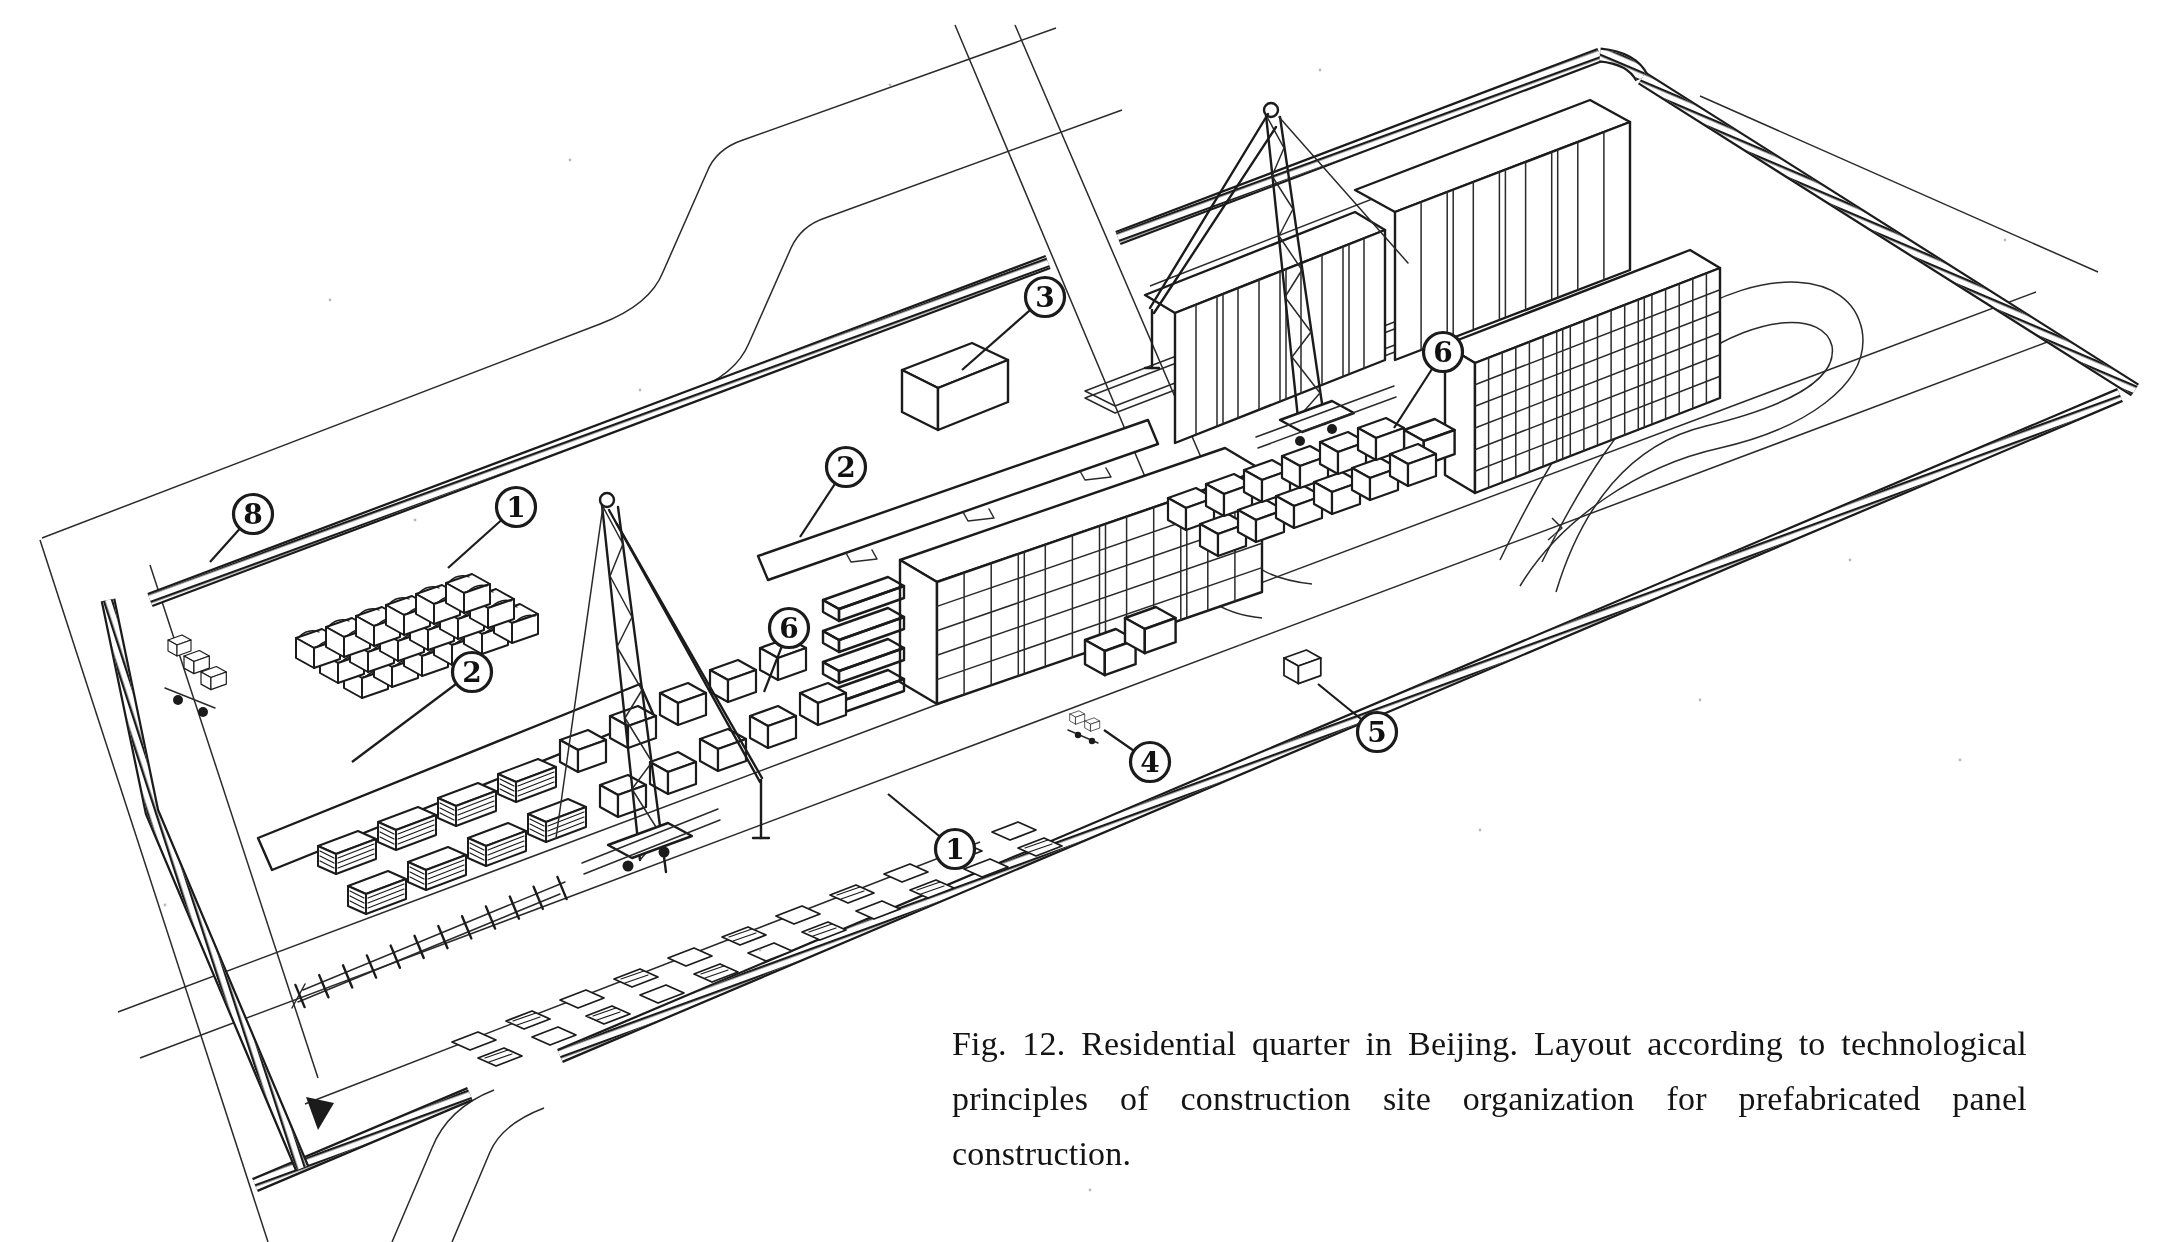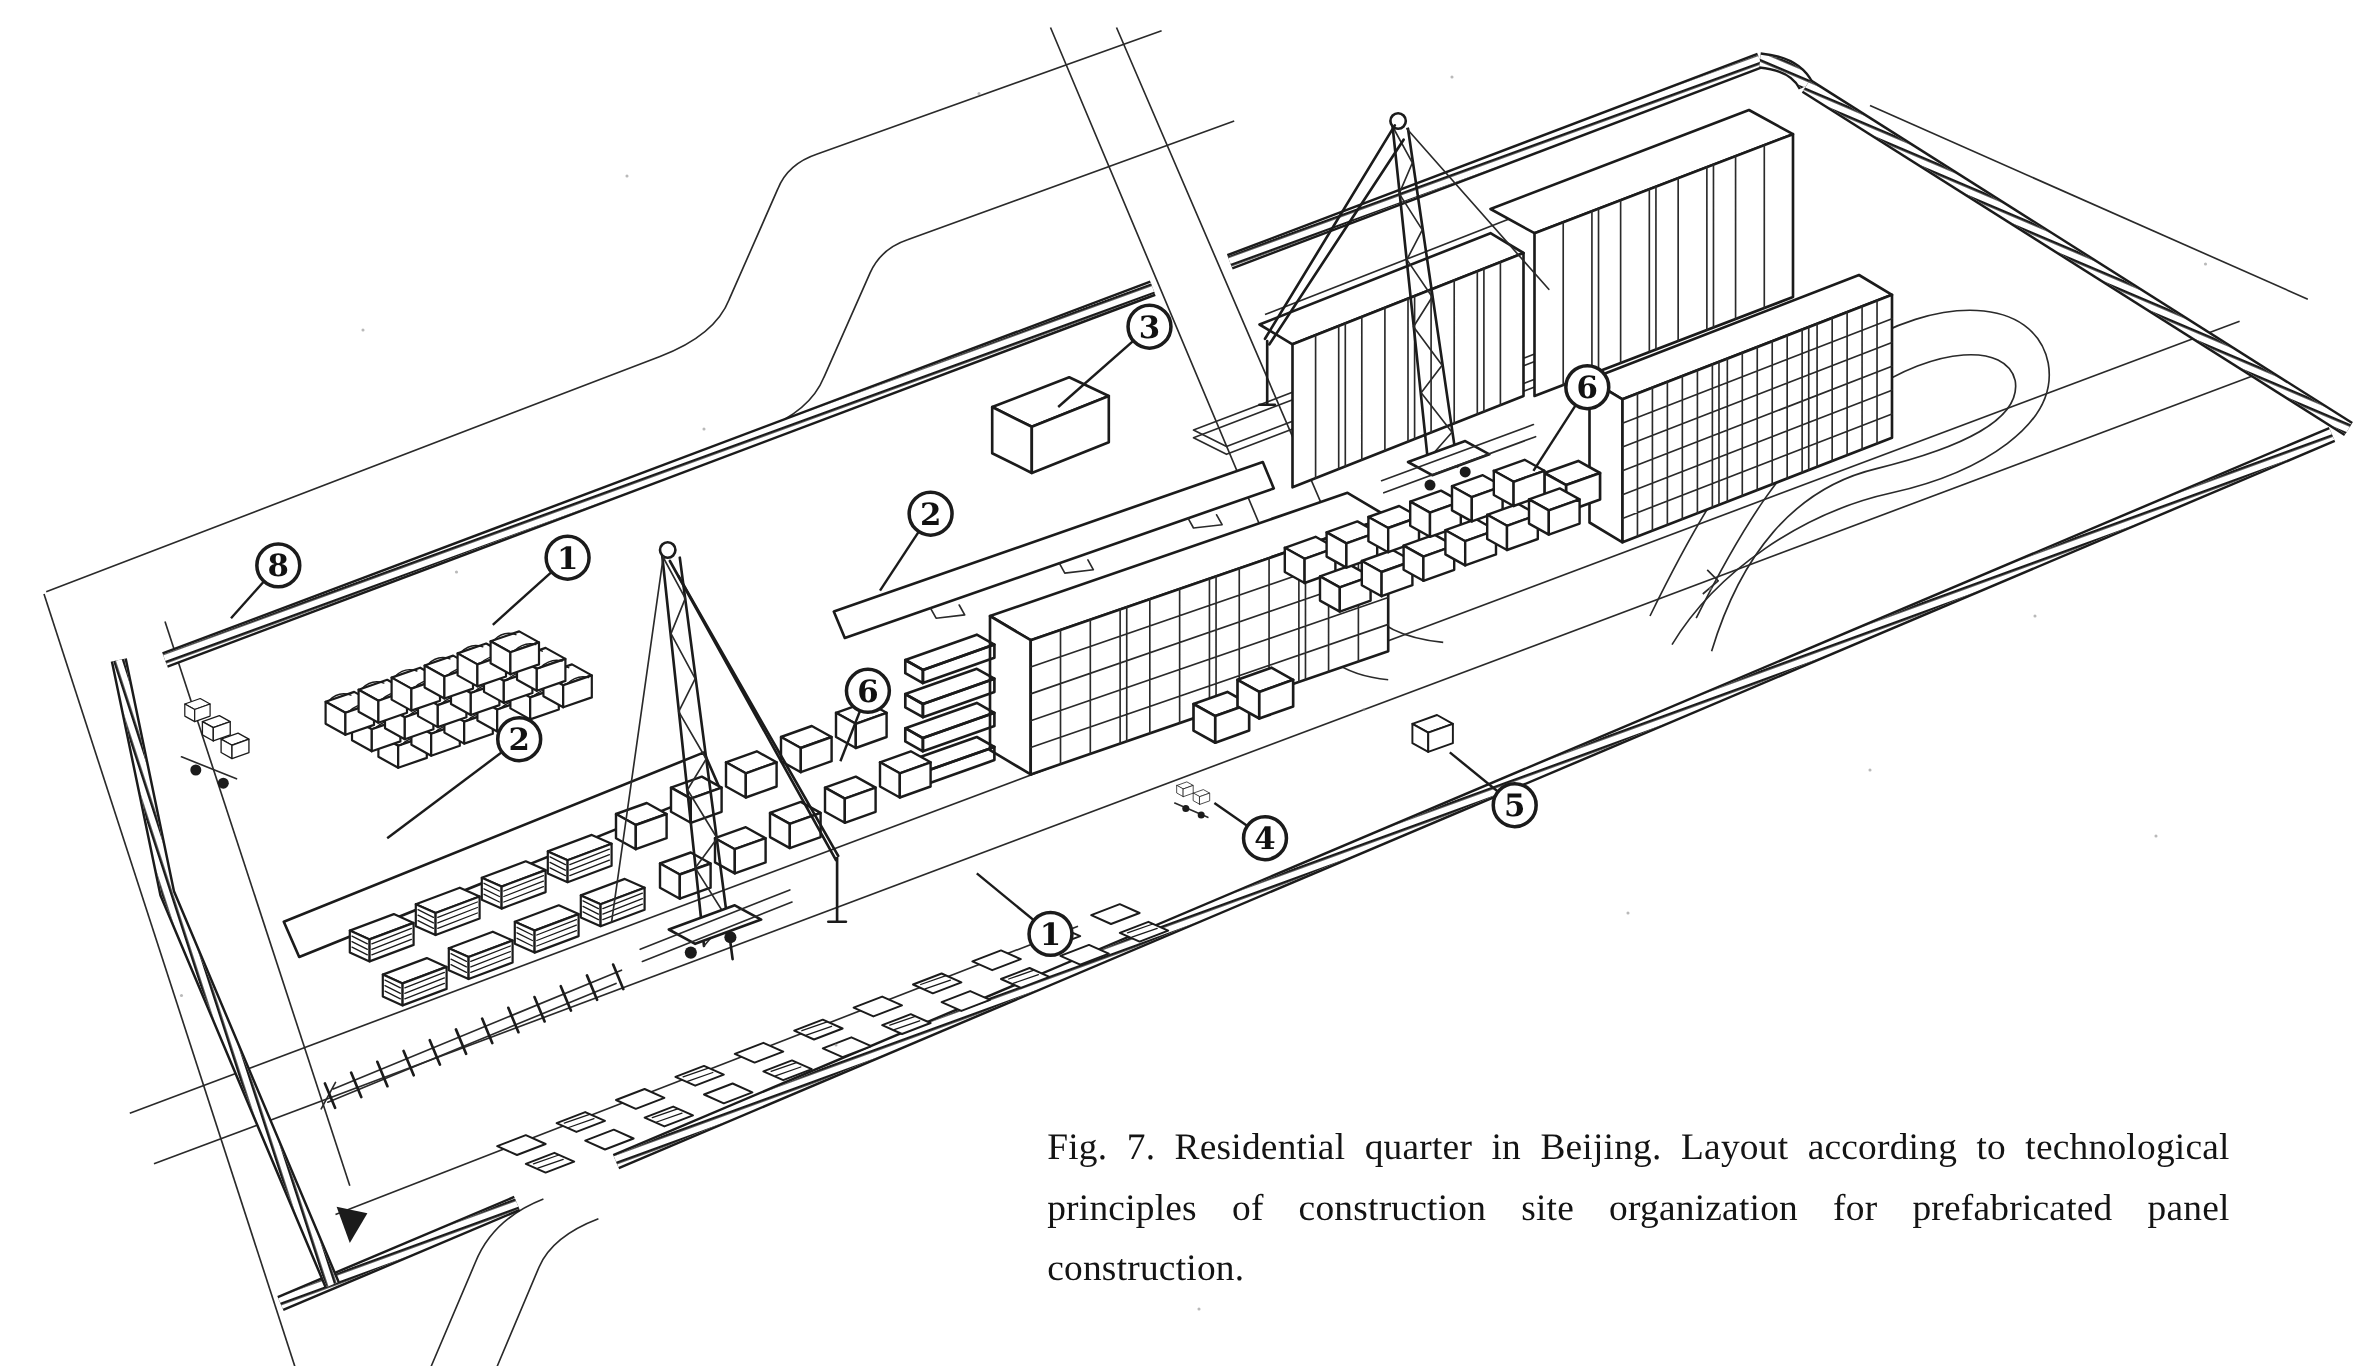--- a/index.html
+++ b/index.html
@@ -380,14 +380,14 @@
         <circle cx="1090" cy="1190" r="1.4" fill="#8a8a8a" opacity="0.6" stroke="none"></circle>
         <circle cx="1700" cy="700" r="1.4" fill="#8a8a8a" opacity="0.6" stroke="none"></circle>
         <circle cx="415" cy="520" r="1.4" fill="#8a8a8a" opacity="0.6" stroke="none"></circle>
         <circle cx="1960" cy="760" r="1.4" fill="#8a8a8a" opacity="0.6" stroke="none"></circle>
         <circle cx="1320" cy="70" r="1.4" fill="#8a8a8a" opacity="0.6" stroke="none"></circle>
         <circle cx="640" cy="390" r="1.4" fill="#8a8a8a" opacity="0.6" stroke="none"></circle>
         <circle cx="1555" cy="535" r="1.4" fill="#8a8a8a" opacity="0.6" stroke="none"></circle>
       </g>
 </svg>
 
-<p class="caption">Fig. 7. Residential quarter in Beijing. Layout according to technological principles of construction site organization for prefabricated panel construction.</p>
+<p class="caption">Fig. 12. Residential quarter in Beijing. Layout according to technological principles of construction site organization for prefabricated panel construction.</p>
 </div>
 
 </body></html>

